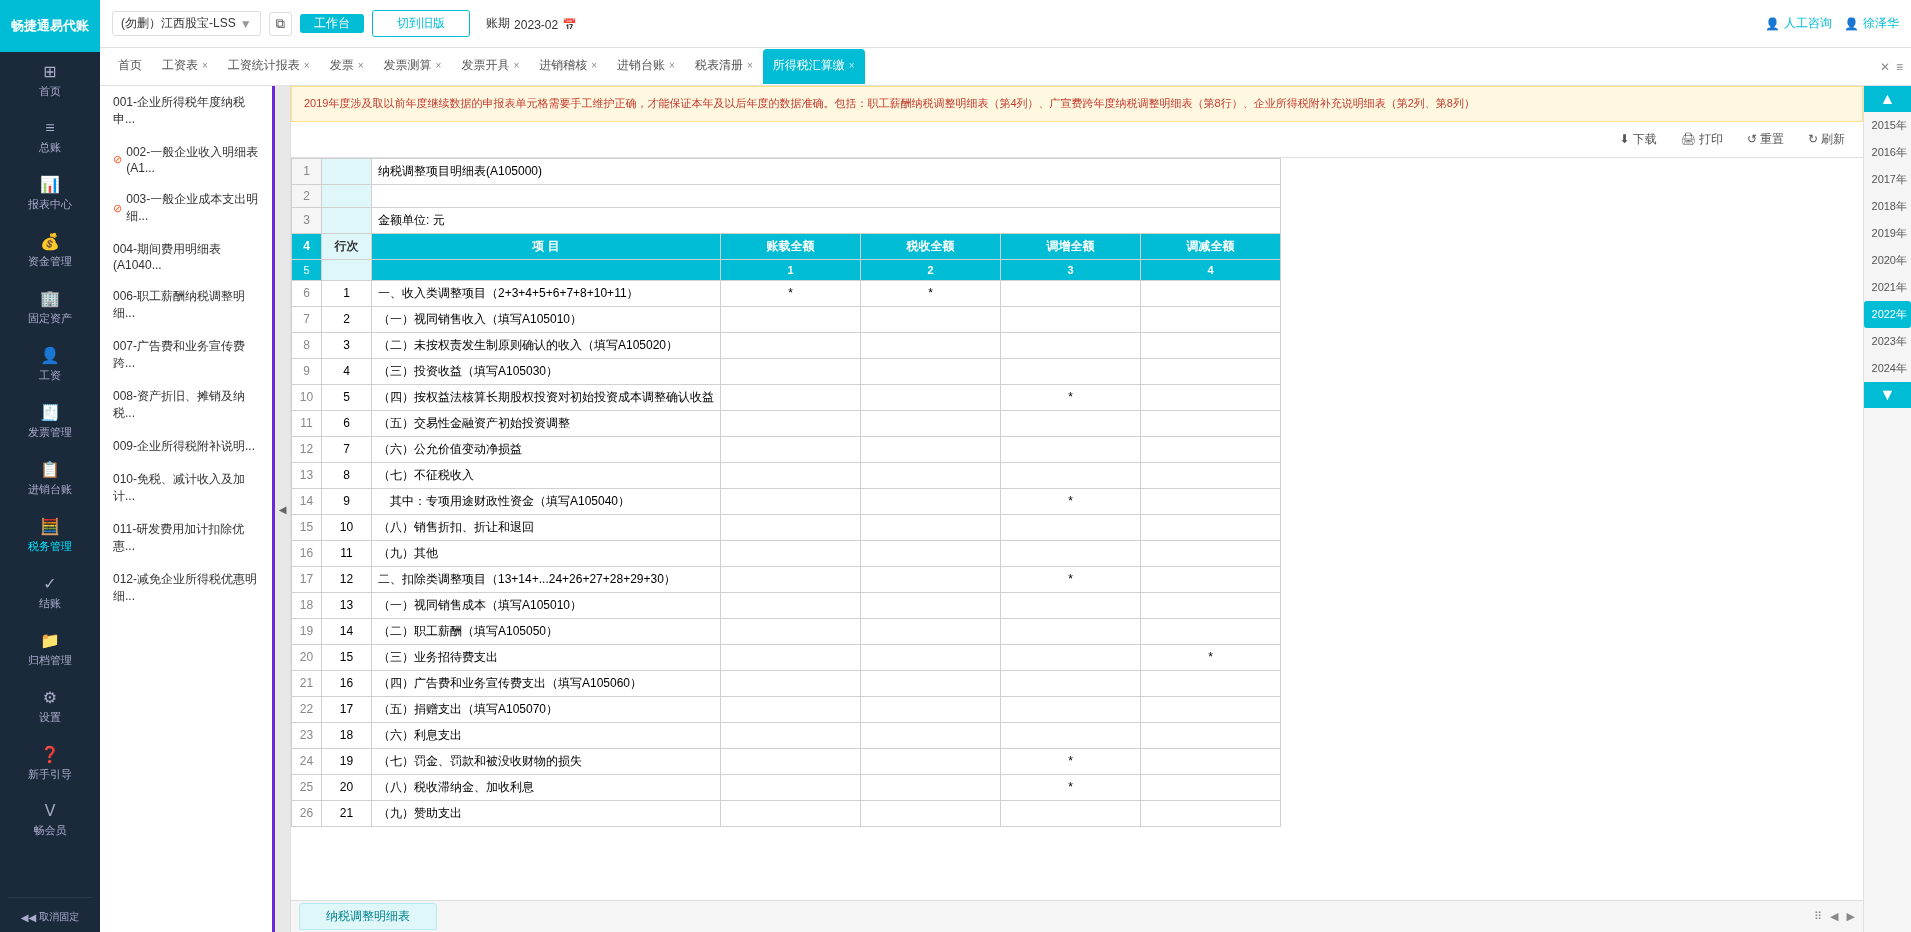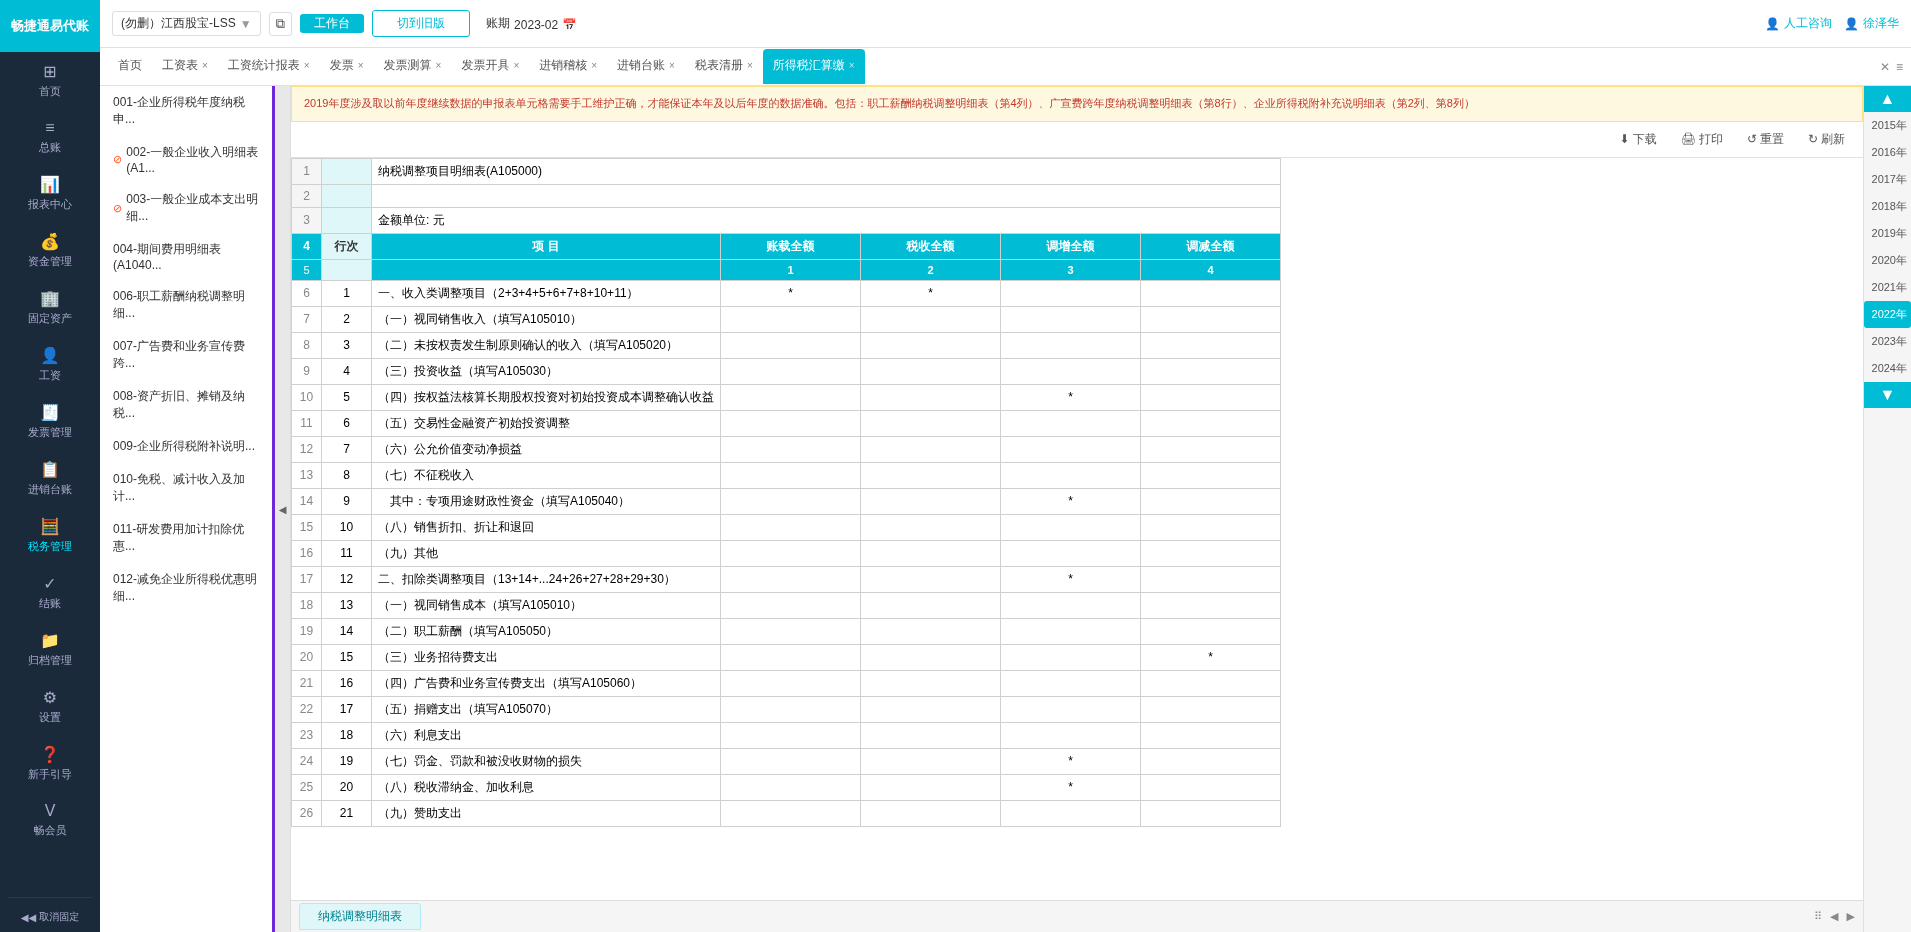--- a/index.html
+++ b/index.html
@@ -66,21 +66,21 @@
     .col-a-header { background: #e0f7fa !important; color: #333 !important; }
 
     
     .year-panel { width: 48px; background: #f5f5f5; border-left: 1px solid #e0e0e0; display: flex; flex-direction: column; align-items: center; overflow: hidden; flex-shrink: 0; }
     .year-nav { background: #00bcd4; color: white; width: 100%; text-align: center; padding: 4px 2px; cursor: pointer; font-size: 16px; }
     .year-item { padding: 6px 4px; font-size: 11px; color: #555; cursor: pointer; text-align: right; width: 100%; }
     .year-item.active { background: #00bcd4; color: white; border-radius: 3px; }
 
     
     .bottom-bar { background: #f5f5f5; border-top: 1px solid #ddd; height: 32px; display: flex; align-items: center; padding: 0 8px; flex-shrink: 0; }
-    .bottom-tab { padding: 4px 18px; font-size: 12px; background: #e0f7fa; border: 1px solid #b2ebf2; border-radius: 3px 3px 0 0; cursor: pointer; color: #00838f; }
+    .bottom-tab { padding: 4px 26px; font-size: 12px; background: #e0f7fa; border: 1px solid #b2ebf2; border-radius: 3px 3px 0 0; cursor: pointer; color: #00838f; }
     .bottom-right { margin-left: auto; display: flex; align-items: center; gap: 8px; color: #888; font-size: 11px; }
 
     
     ::-webkit-scrollbar { width: 8px; height: 8px; }
     ::-webkit-scrollbar-track { background: #f1f1f1; }
     ::-webkit-scrollbar-thumb { background: #ccc; border-radius: 4px; }
   </style>
 </head>
 <body>
 

